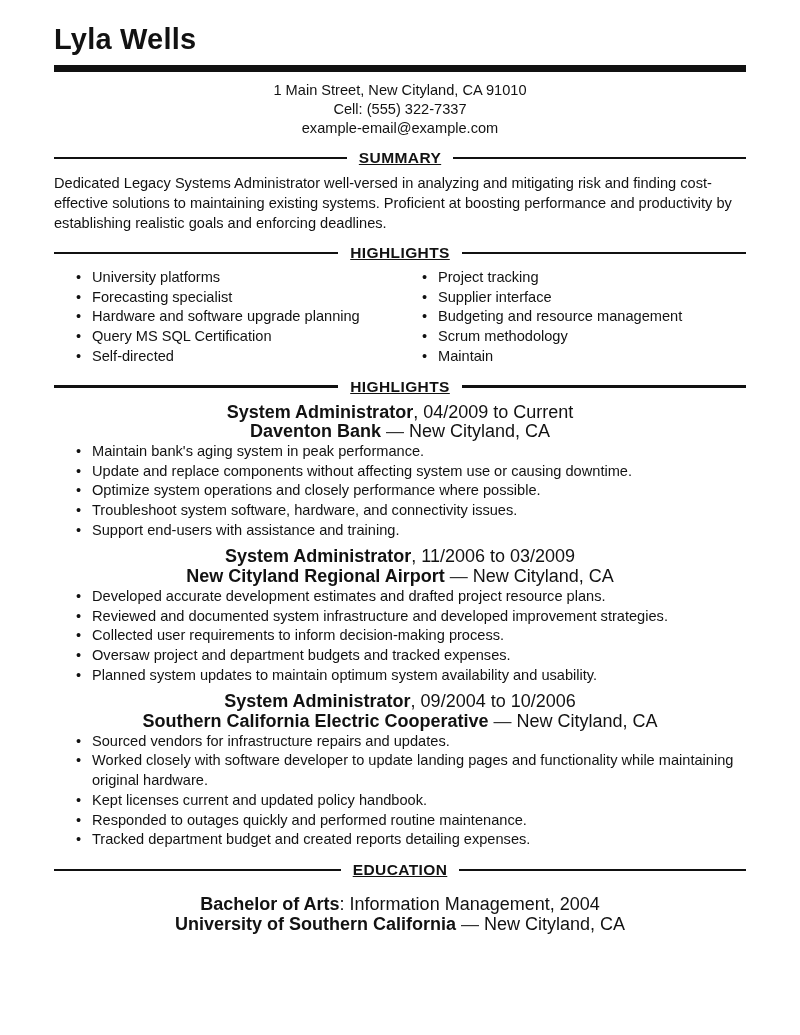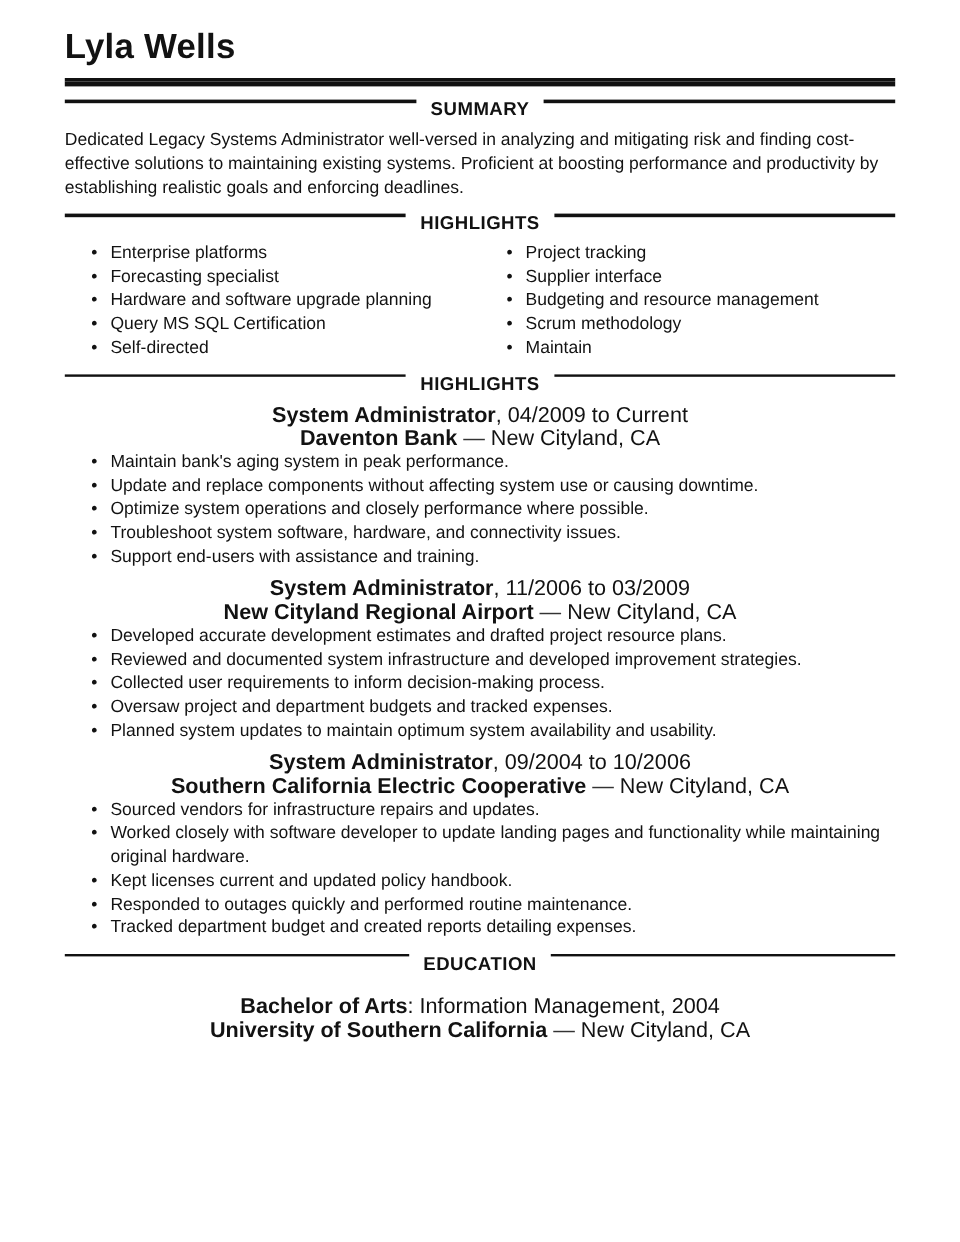--- a/index.html
+++ b/index.html
@@ -29,24 +29,25 @@
   .contact {
     text-align: center;
     font-size: 14.6px;
     line-height: 19px;
     margin-top: 9px;
   }
 
   
   .section-header {
     display: flex;
-    align-items: flex-start;
+    align-items: center;
     gap: 12px;
     margin-top: 11px;
     margin-bottom: 6px;
+    text-decoration: underline;
   }
   .section-header .line { flex: 1; height: 2.5px; background: #111; }
   .section-title {
     font-weight: bold;
     font-size: 15.5px;
     letter-spacing: 0.4px;
   }
 
   
   .summary-text { font-size: 14.6px; line-height: 20px; }
@@ -83,36 +84,41 @@
   
   .education-block { margin-top: 16px; padding-bottom: 30px; }
 </style>
 </head>
 <body>
 
 <div class="page">
 
   <div class="name">Lyla Wells</div>
   <div class="double-rule"></div>
+  <div class="contact">
+    <div>1 Main Street, New Cityland, CA 91010</div>
+    <div>Cell: (555) 322-7337</div>
+    <div>example-email@example.com</div>
+  </div>
 
   <div class="section-header">
     <div class="line"></div>
     <div class="section-title">SUMMARY</div>
     <div class="line"></div>
   </div>
   <div class="summary-text">Dedicated Legacy Systems Administrator well-versed in analyzing and mitigating risk and finding cost-effective solutions to maintaining existing systems. Proficient at boosting performance and productivity by establishing realistic goals and enforcing deadlines.</div>
 
   <div class="section-header">
     <div class="line"></div>
     <div class="section-title">HIGHLIGHTS</div>
     <div class="line"></div>
   </div>
   <div class="highlights">
     <ul class="col">
-      <li class="bullet-item">Enterprise platforms</li>
+      <li class="bullet-item">University platforms</li>
       <li class="bullet-item">Forecasting specialist</li>
       <li class="bullet-item">Hardware and software upgrade planning</li>
       <li class="bullet-item">Query MS SQL Certification</li>
       <li class="bullet-item">Self-directed</li>
     </ul>
     <ul class="col">
       <li class="bullet-item">Project tracking</li>
       <li class="bullet-item">Supplier interface</li>
       <li class="bullet-item">Budgeting and resource management</li>
       <li class="bullet-item">Scrum methodology</li>

